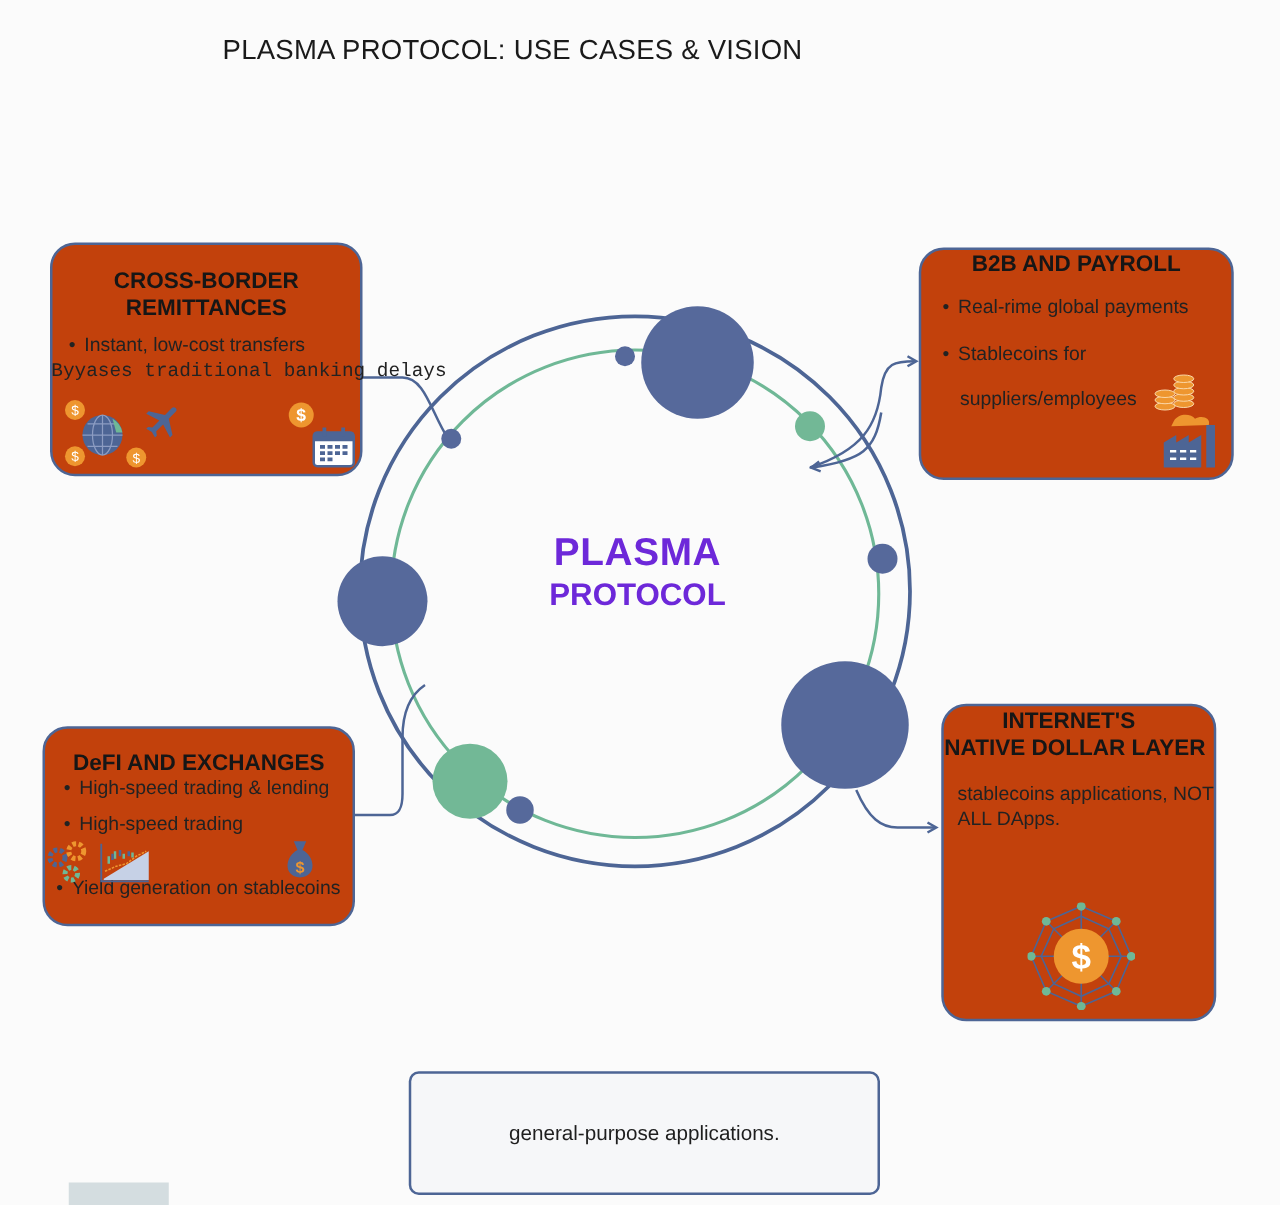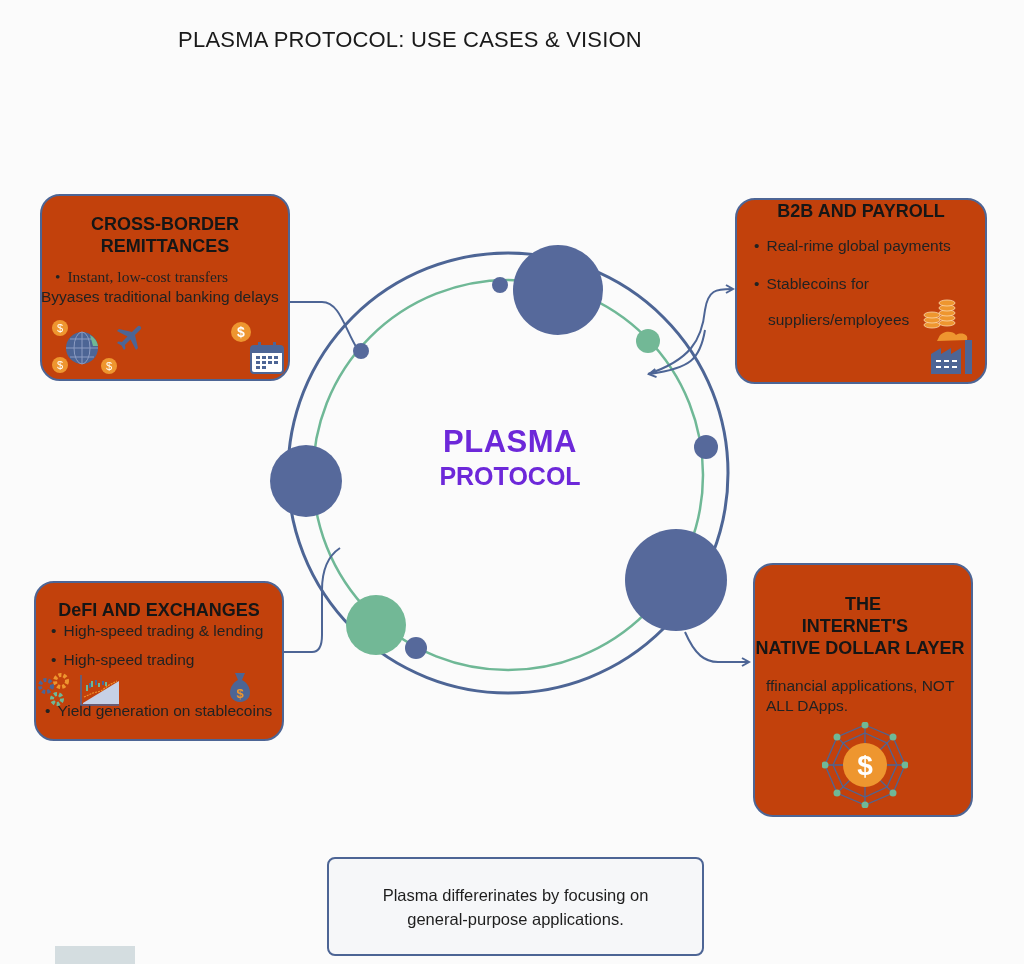--- a/index.html
+++ b/index.html
@@ -77,22 +77,22 @@
 </svg>
 
 <div class="center-label">
   <div class="l1">PLASMA</div>
   <div class="l2">PROTOCOL</div>
 </div>
 
 <div class="card" style="left:40px;top:194px;width:250px;height:187px;">
   <h2 style="margin-top:17px;">CROSS-BORDER</h2>
   <h2>REMITTANCES</h2>
-  <div class="bullet" style="margin:10px 0 0 13px;font-family:Liberation Serif, serif;">Instant, low-cost transfers</div>
-  <div class="plain" style="margin:0 0 0 -1px;">Byyases traditional banking delays</div>
+  <div class="bullet" style="margin:10px 0 0 13px;">Instant, low-cost transfers</div>
+  <div class="plain" style="margin:0 0 0 -1px;font-family:Liberation Mono, monospace;">Byyases traditional banking delays</div>
   <svg class="icon" style="left:7px;top:122px;" width="80" height="58">
     <circle cx="11" cy="10" r="8" fill="#ee962f"></circle>
       <text x="11" y="14" font-size="11" text-anchor="middle" fill="#fff" font-family="Liberation Sans, sans-serif">$</text>
     <circle cx="33" cy="30" r="16" fill="#4d6595"></circle>
     <path d="M17,30 H49 M33,14 V46 M21,21 H45 M21,39 H45" stroke="#8c9cc2" stroke-width="1"></path>
     <ellipse cx="33" cy="30" rx="8" ry="16" fill="none" stroke="#8c9cc2" stroke-width="1"></ellipse>
     <path d="M41,17 A16,16 0 0 1 49,28 L44,28 Z" fill="#6fb896"></path>
     <circle cx="11" cy="47" r="8" fill="#ee962f"></circle>
       <text x="11" y="51" font-size="11" text-anchor="middle" fill="#fff" font-family="Liberation Sans, sans-serif">$</text>
     <circle cx="60" cy="48" r="8" fill="#ee962f"></circle>
@@ -186,24 +186,23 @@
       </g>
   </svg>
   <svg class="icon" style="left:190px;top:88px;" width="28" height="34">
     <path d="M9,2 L19,2 L16,9 L12,9 Z" fill="#4d6595"></path>
     <path d="M12,9 C2,14 0,30 14,31 C28,30 26,14 16,9 Z" fill="#4d6595"></path>
     <text x="14" y="27" font-size="13" text-anchor="middle" fill="#ee962f" font-weight="bold" font-family="Liberation Sans, sans-serif">$</text>
   </svg>
 </div>
 
 <div class="card" style="left:753px;top:563px;width:220px;height:254px;">
-  <h2 style="margin-top:28px;">THE</h2>
   <h2 style="margin-left:-16px;">INTERNET'S</h2>
   <h2 style="margin-left:-6px;">NATIVE DOLLAR LAYER</h2>
-  <div class="plain" style="margin:17px 0 0 11px;">ffinancial applications, NOT</div>
+  <div class="plain" style="margin:17px 0 0 11px;">stablecoins applications, NOT</div>
   <div class="plain" style="margin:0 0 0 11px;">ALL DApps.</div>
   <svg class="icon" style="left:67px;top:157px;" width="86" height="86">
     <g fill="none" stroke="#4d6595" stroke-width="1.3">
       <polygon points="43,3 71,15 83,43 71,71 43,83 15,71 3,43 15,15"></polygon>
       <polygon points="43,11 65,21 75,43 65,65 43,75 21,65 11,43 21,21"></polygon>
       <line x1="43" y1="3" x2="43" y2="83"></line>
         <line x1="3" y1="43" x2="83" y2="43"></line>
       <line x1="15" y1="15" x2="71" y2="71"></line>
         <line x1="71" y1="15" x2="15" y2="71"></line>
     </g>
@@ -217,18 +216,17 @@
       <circle cx="43" cy="83" r="3.5"></circle>
         <circle cx="15" cy="71" r="3.5"></circle>
         <circle cx="3" cy="43" r="3.5"></circle>
         <circle cx="15" cy="15" r="3.5"></circle>
     </g>
   </svg>
 </div>
 
 <div class="summary">
   <div>
-    <div>Plasma differerinates by focusing on</div>
     <div>general-purpose applications.</div>
   </div>
 </div>
 
 <div class="swatch"></div>
 
 </body></html>

